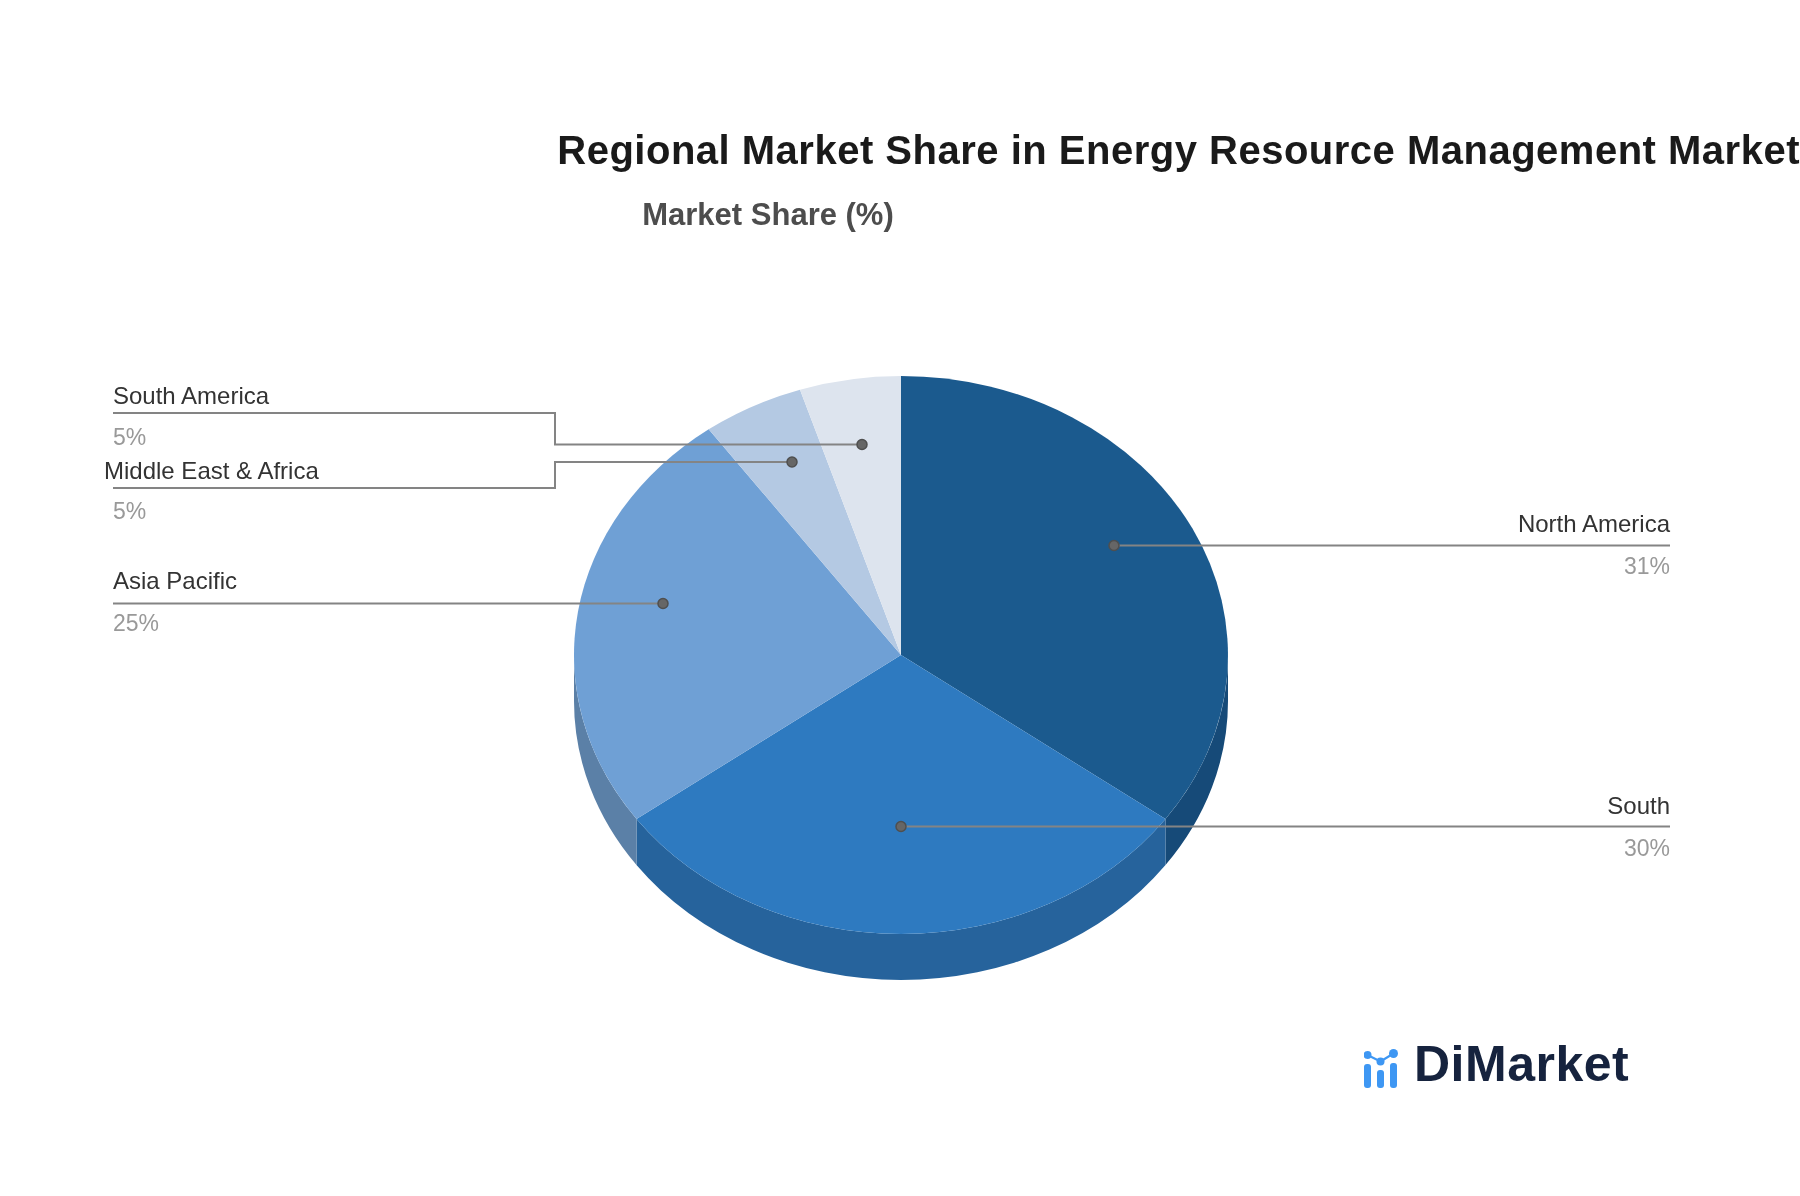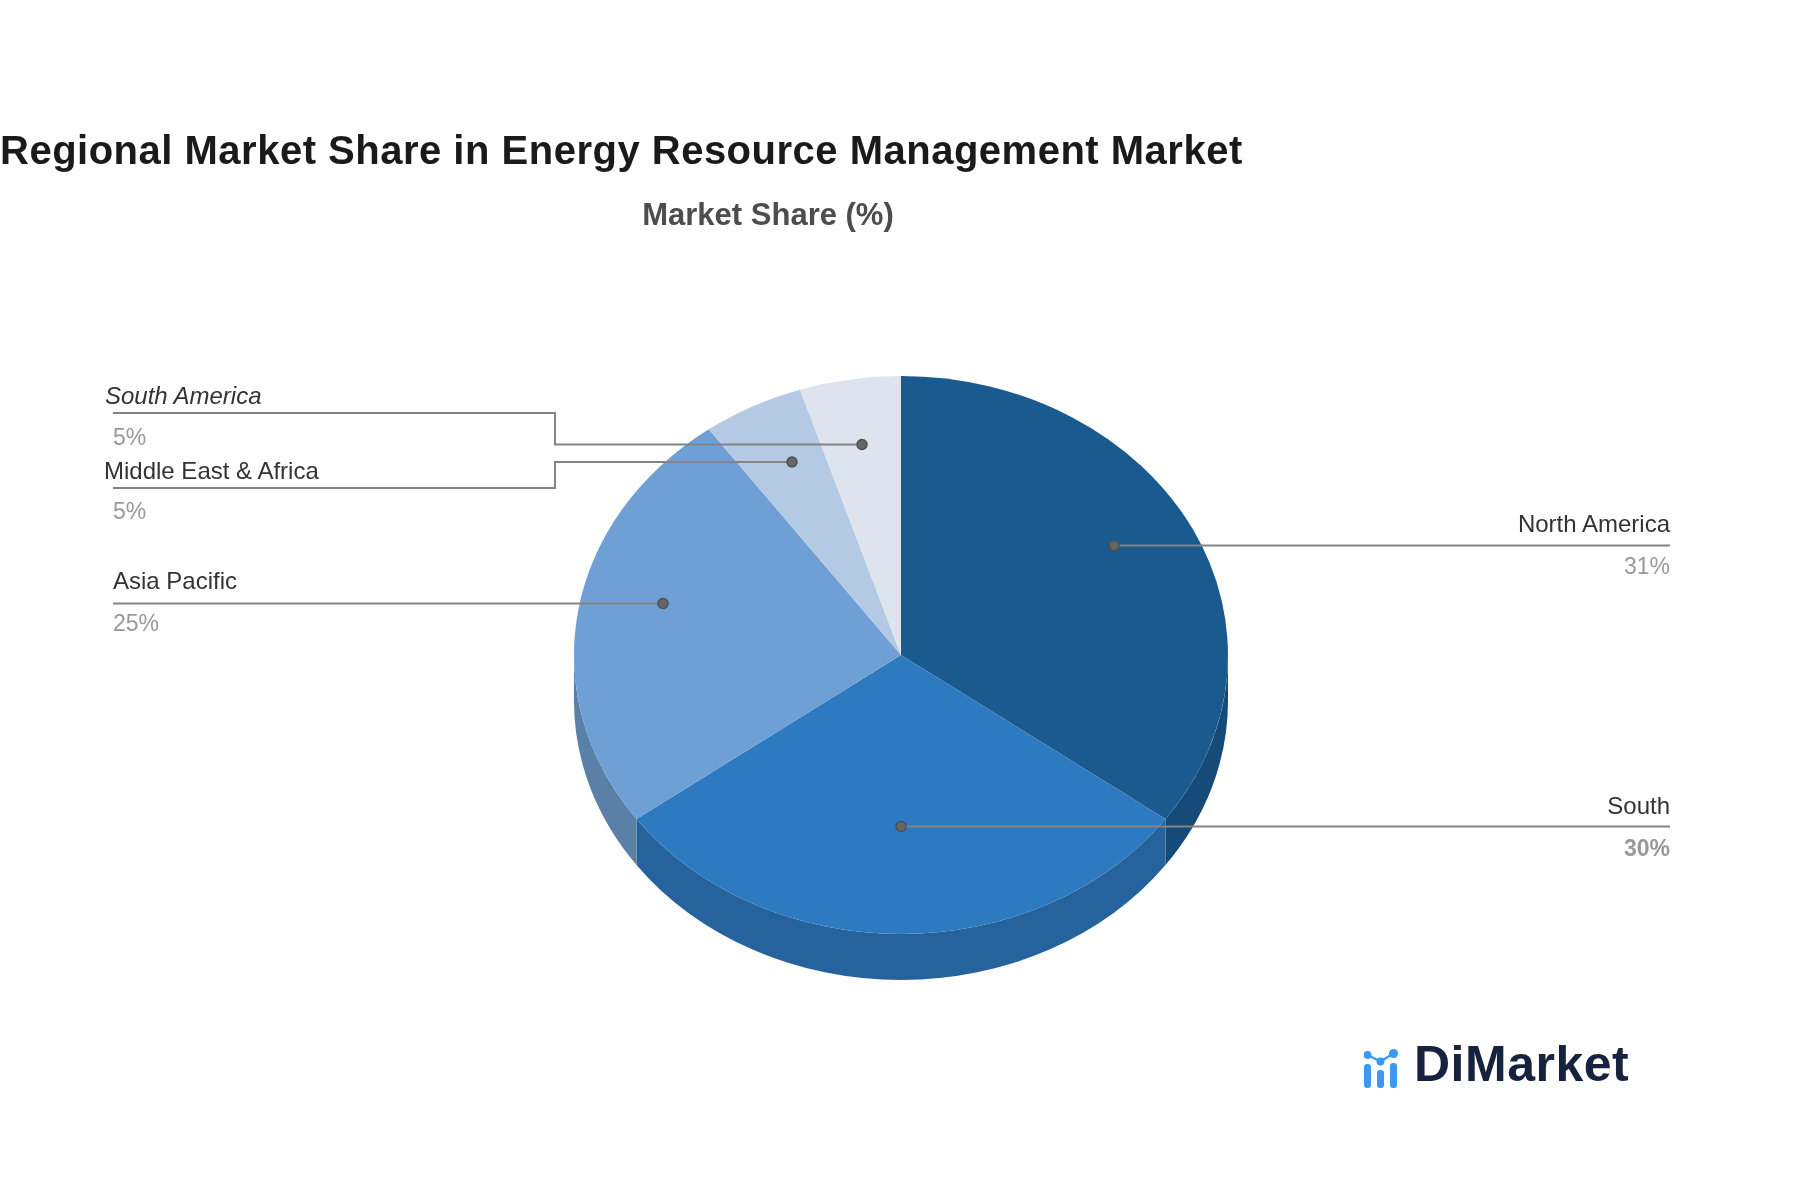--- a/index.html
+++ b/index.html
@@ -8,21 +8,21 @@
     width: 1800px;
     height: 1196px;
     background: #ffffff;
     overflow: hidden;
     font-family: "Liberation Sans", sans-serif;
   }
   .chart-title {
     position: absolute;
     left: 0; top: 126px;
     width: 1800px;
-    text-align: left;
+    text-align: right;
     font-size: 40px;
     font-weight: 700;
     color: #1a1a1a;
     letter-spacing: 0.5px;
     line-height: 48px;
   }
   .chart-subtitle {
     position: absolute;
     left: 0; top: 196px;
     width: 1536px;
@@ -96,34 +96,34 @@
     </g>
     <g fill="#666666" stroke="#4f4f4f" stroke-width="1.5">
       <circle cx="862" cy="444.5" r="5"></circle>
       <circle cx="792" cy="462" r="5"></circle>
       <circle cx="663" cy="603.5" r="5"></circle>
       <circle cx="1114" cy="545.5" r="5"></circle>
       <circle cx="901" cy="826.5" r="5"></circle>
     </g>
   </svg>
 
-  <div class="callout-label" style="left:105px; top:382px;font-style:italic;">South America</div>
+  <div class="callout-label" style="left:113px; top:382px;">South America</div>
   <div class="callout-value" style="left:113px; top:424px;">5%</div>
 
   <div class="callout-label" style="left:104px; top:457px;">Middle East &amp; Africa</div>
   <div class="callout-value" style="left:113px; top:498px;">5%</div>
 
   <div class="callout-label" style="left:113px; top:567px;">Asia Pacific</div>
   <div class="callout-value" style="left:113px; top:610px;">25%</div>
 
   <div class="callout-label align-right" style="right:130px; top:510px;">North America</div>
   <div class="callout-value align-right" style="right:130px; top:553px;">31%</div>
 
   <div class="callout-label align-right" style="right:130px; top:792px;">South</div>
-  <div class="callout-value align-right" style="right:130px; top:835px;font-weight:bold;">30%</div>
+  <div class="callout-value align-right" style="right:130px; top:835px;">30%</div>
 
   <div class="logo">
     <svg width="38" height="44" viewBox="0 0 38 44">
       <g fill="#3e97f3">
         <rect x="0" y="18" width="7" height="24" rx="3"></rect>
         <rect x="13" y="24" width="7" height="18" rx="3"></rect>
         <rect x="26" y="17" width="7" height="25" rx="3"></rect>
         <circle cx="3.5" cy="9" r="4"></circle>
         <circle cx="16.5" cy="15.5" r="4"></circle>
         <circle cx="29.5" cy="7.5" r="4.5"></circle>

